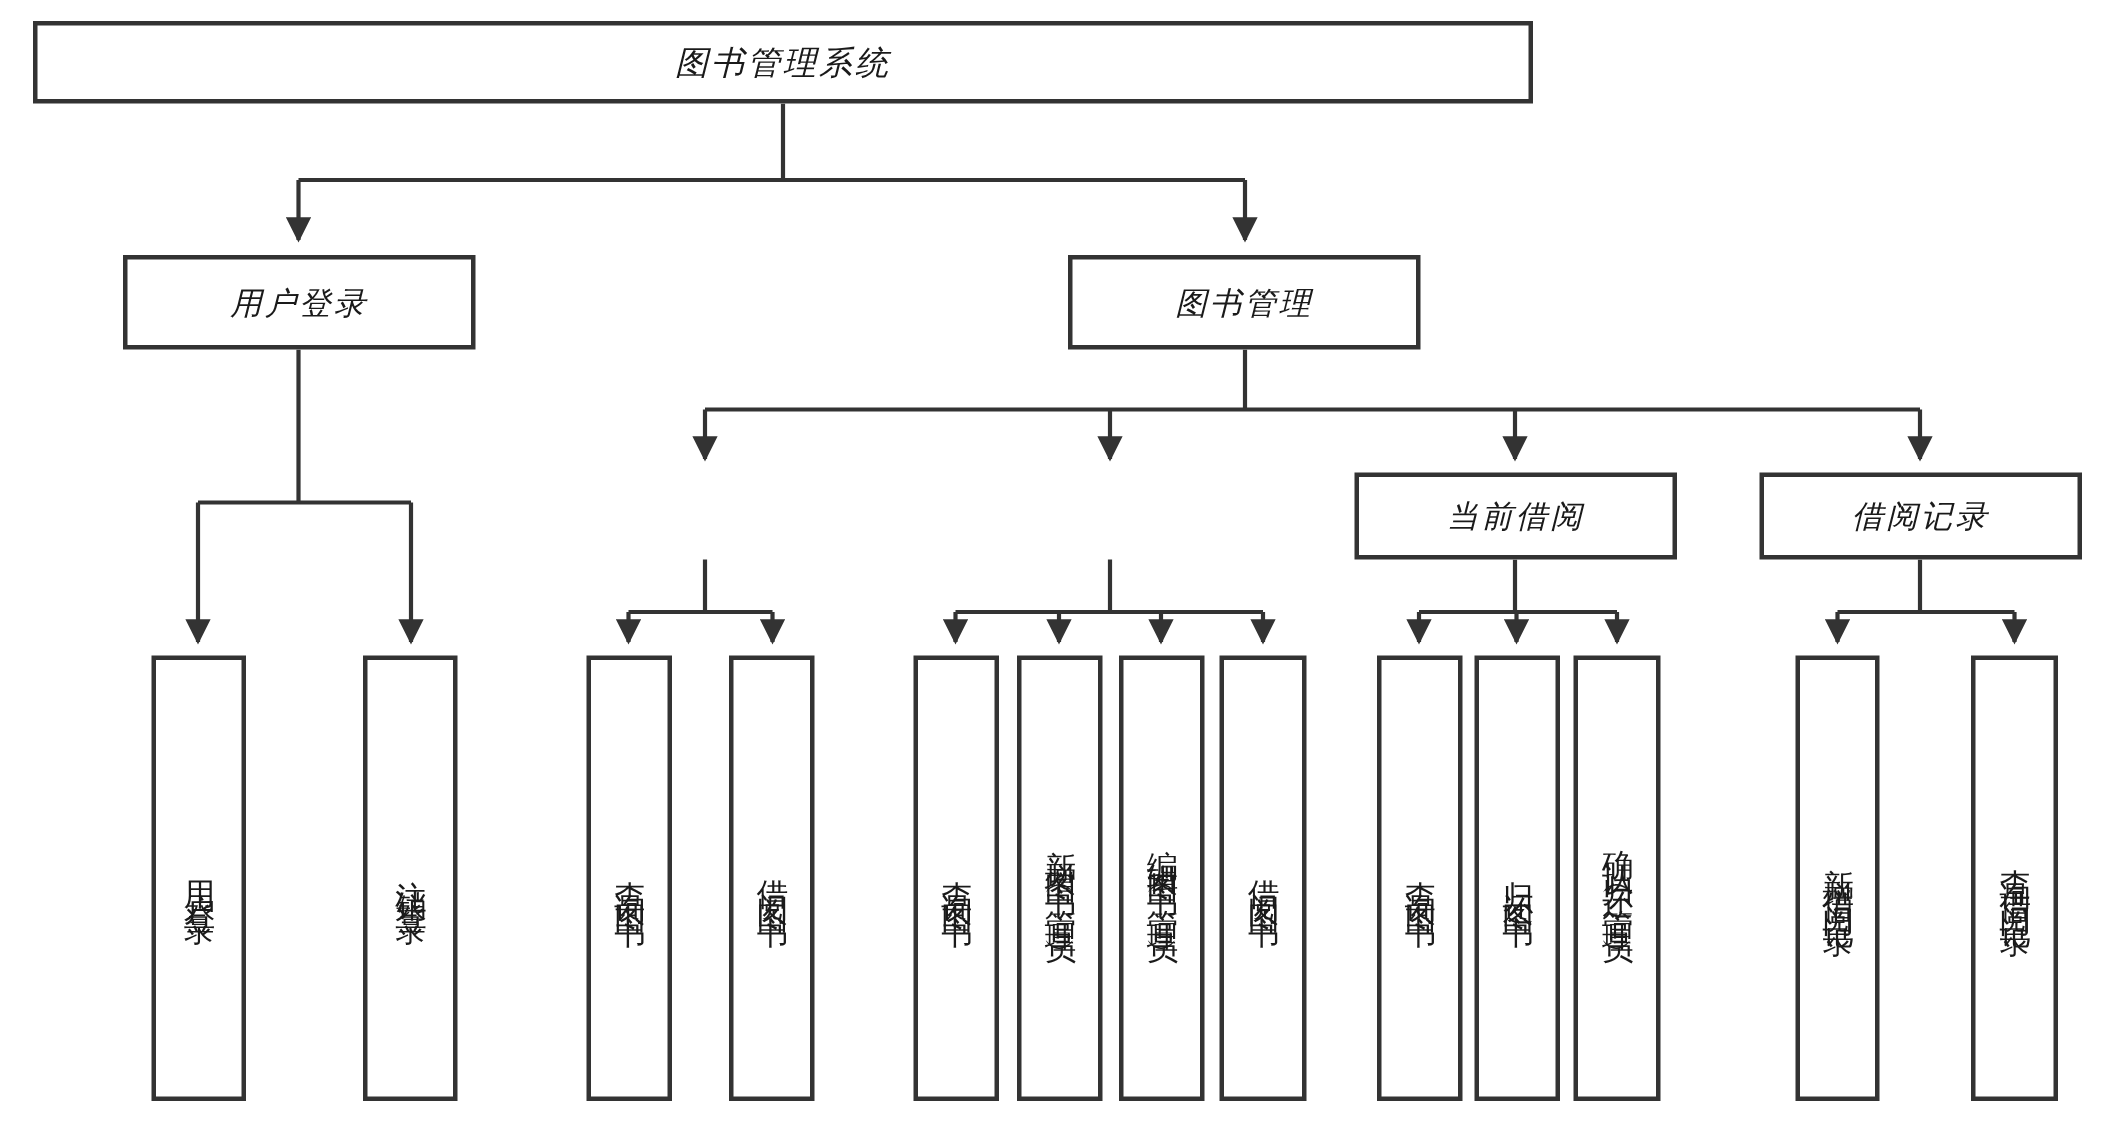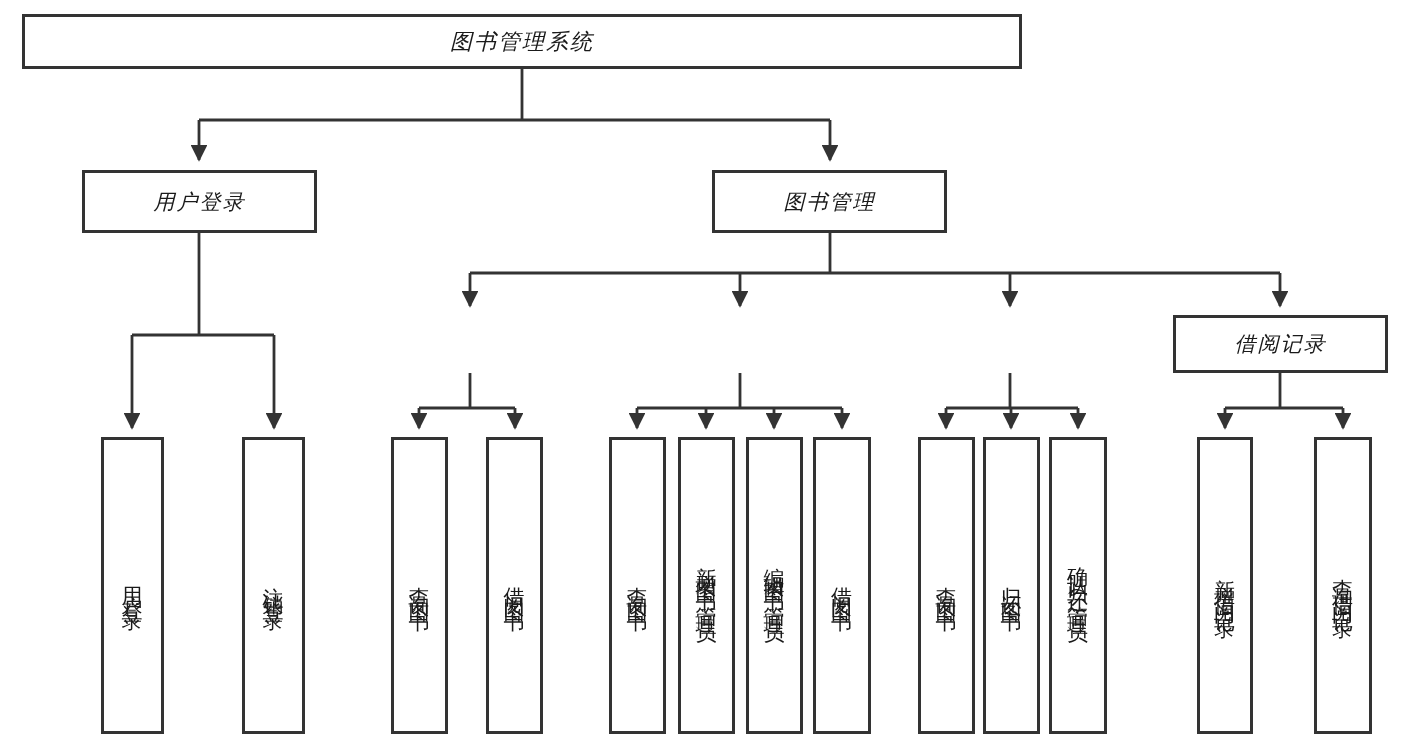--- a/index.html
+++ b/index.html
@@ -136,20 +136,23 @@
     <span class="hlabel">图书管理系统</span>
   </div>
 
   <div class="box n-l2-0">
     <span class="hlabel">用户登录</span>
   </div>
   <div class="box n-l2-1">
     <span class="hlabel">图书管理</span>
   </div>
 
+  <div class="box n-l3-2">
+    <span class="hlabel">当前借阅</span>
+  </div>
   <div class="box n-l3-3">
     <span class="hlabel">借阅记录</span>
   </div>
 
   <div class="box leaf n-lf-0-0">
     <span class="vlabel">用户登录</span>
   </div>
   <div class="box leaf n-lf-0-1">
     <span class="vlabel">注销登录</span>
   </div>

